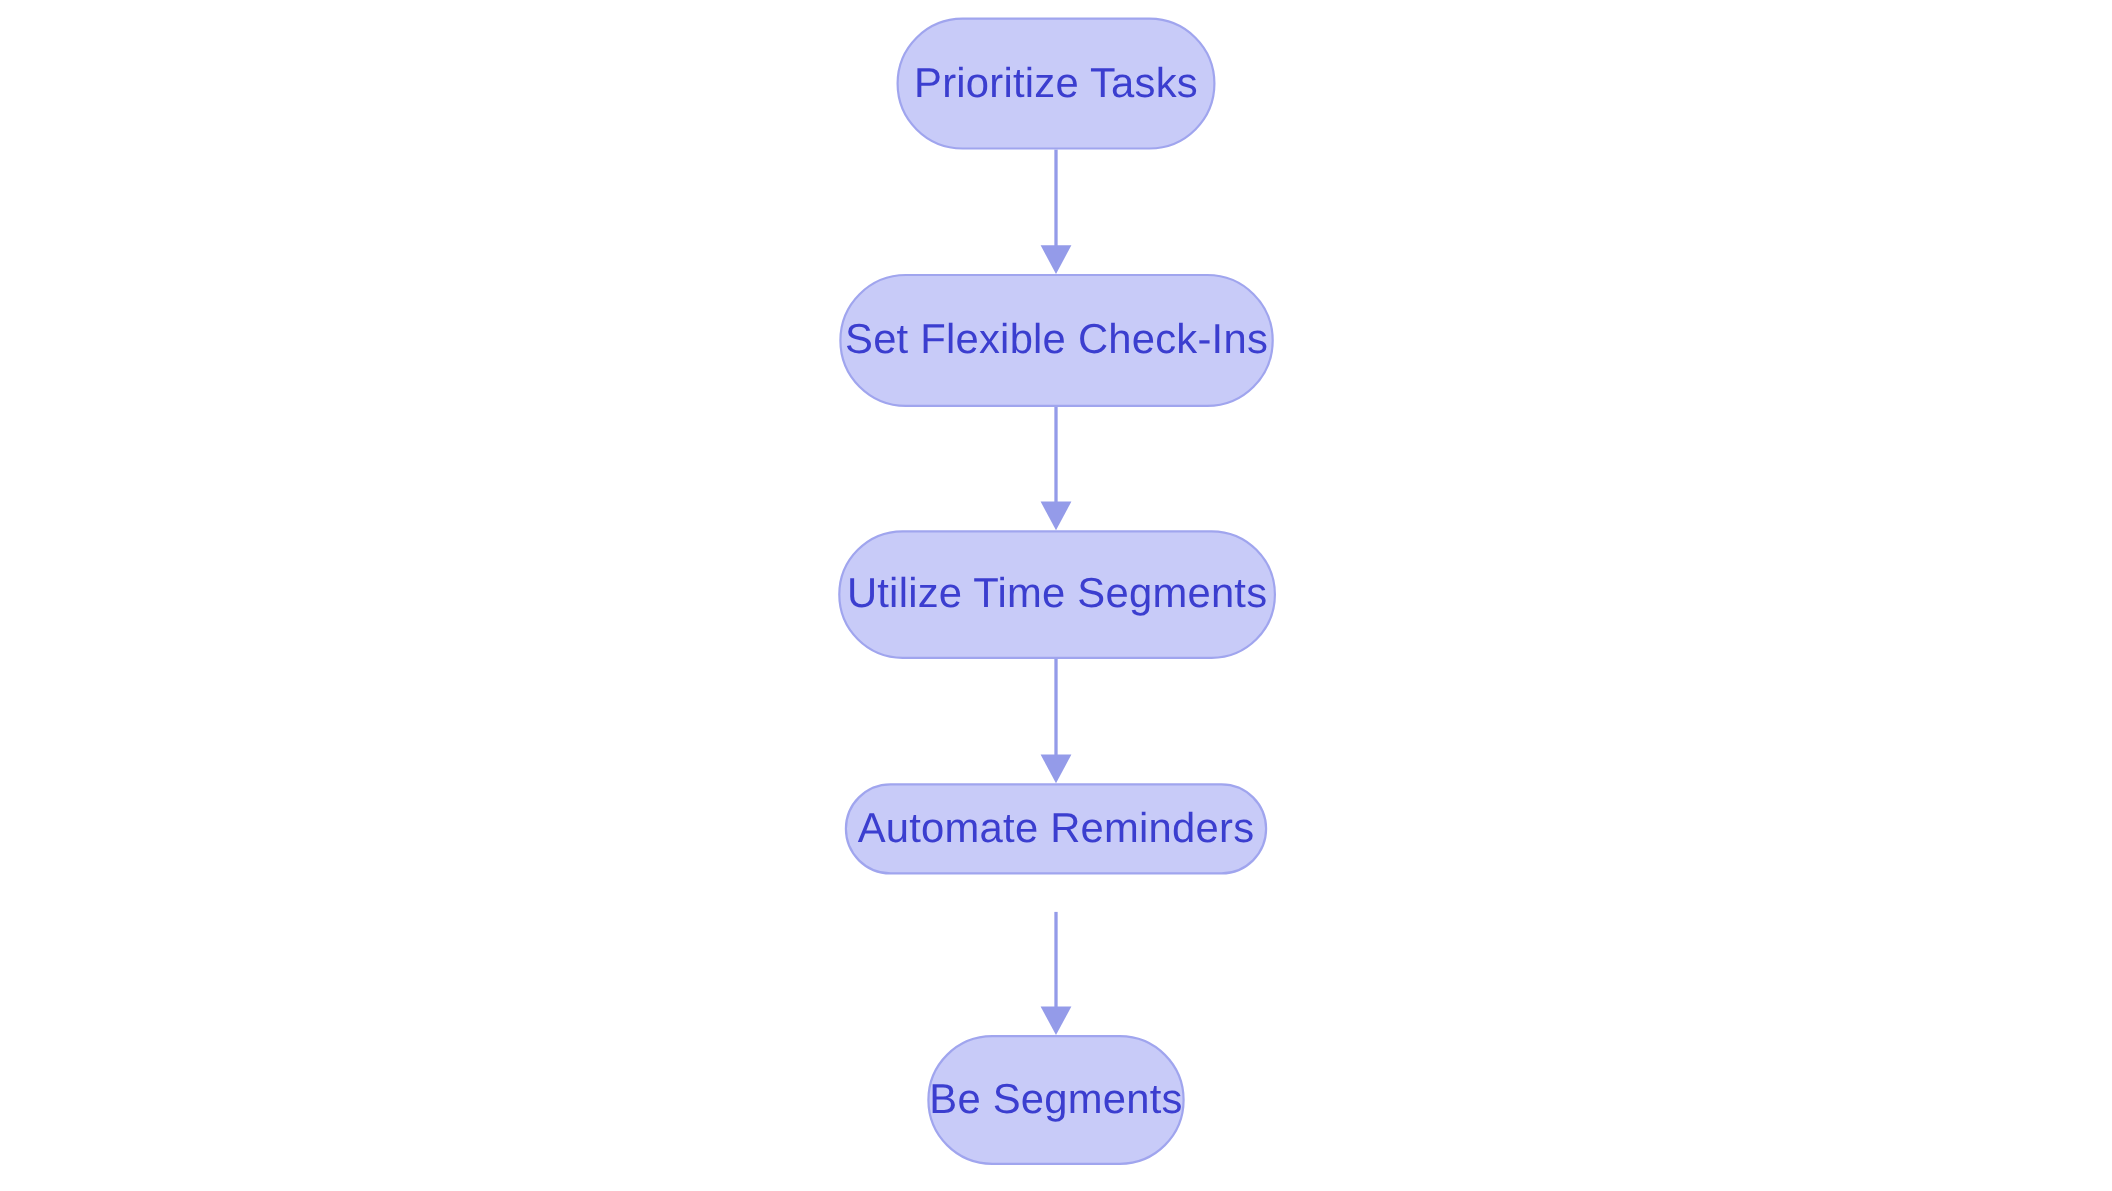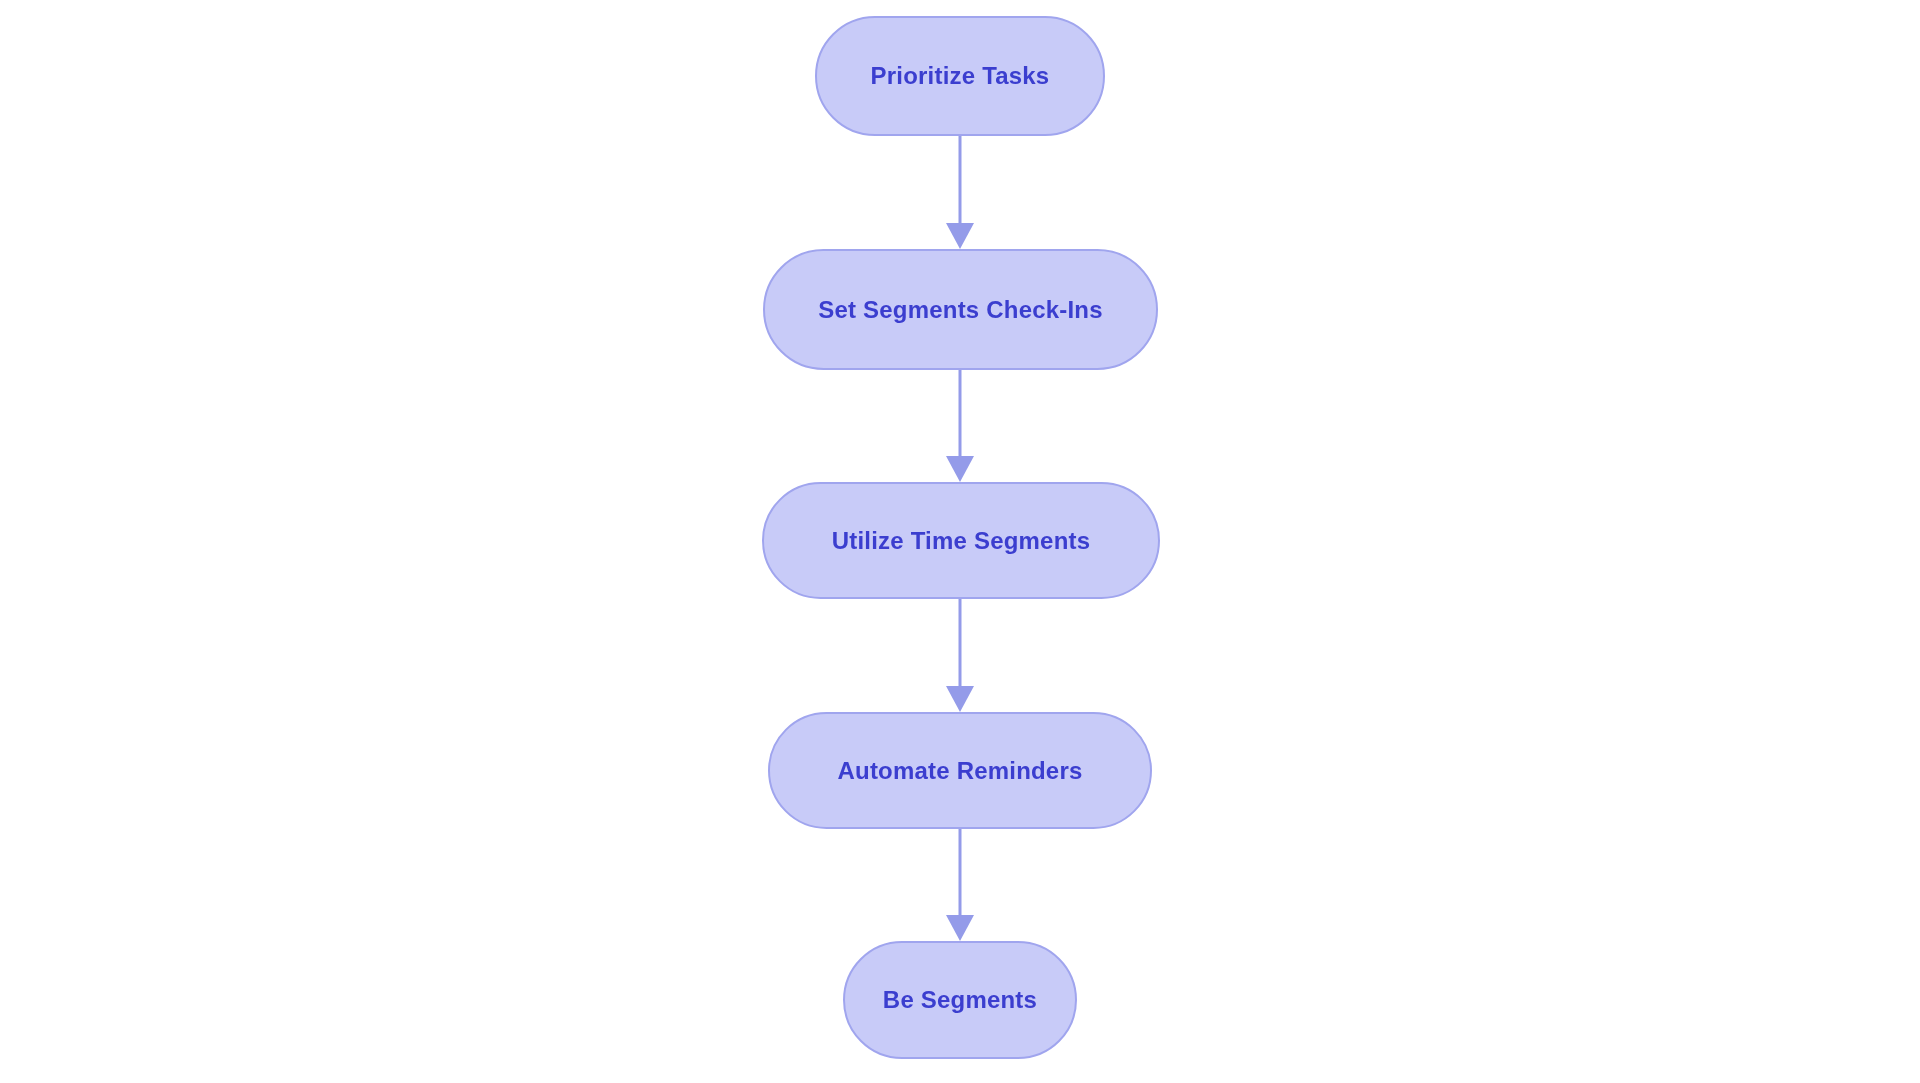--- a/index.html
+++ b/index.html
@@ -25,30 +25,29 @@
   }
   .node {
     position: absolute;
     display: flex;
     align-items: center;
     justify-content: center;
     background: var(--node-fill);
     border: 2px solid var(--node-border);
     border-radius: 999px;
     color: var(--node-text);
-    font-size: 24px;
+    font-size: 38px;
     letter-spacing: 0.2px;
     white-space: nowrap;
     text-align: center;
-    font-weight: bold;
   }
   .node-1 { left: 815px; top: 16px;  width: 290px; height: 120px; }
   .node-2 { left: 763px; top: 249px; width: 395px; height: 121px; }
   .node-3 { left: 762px; top: 482px; width: 398px; height: 117px; }
-  .node-4 { left: 768px; top: 712px; width: 384px; height: 117px; }
+  .node-4 { left: 768px; top: 712px; width: 384px; height: 83px; }
   .node-5 { left: 843px; top: 941px; width: 234px; height: 118px; }
 
   .arrow {
     position: absolute;
     left: 946px;
     width: 28px;
   }
   .arrow-1 { top: 136px; height: 113px; }
   .arrow-2 { top: 370px; height: 112px; }
   .arrow-3 { top: 599px; height: 113px; }
@@ -82,21 +81,21 @@
   <div class="node node-1">
     <span>Prioritize Tasks</span>
   </div>
 
   <div class="arrow arrow-1">
     <div class="line"></div>
     <div class="head"></div>
   </div>
 
   <div class="node node-2">
-    <span>Set Segments Check-Ins</span>
+    <span>Set Flexible Check-Ins</span>
   </div>
 
   <div class="arrow arrow-2">
     <div class="line"></div>
     <div class="head"></div>
   </div>
 
   <div class="node node-3">
     <span>Utilize Time Segments</span>
   </div>

